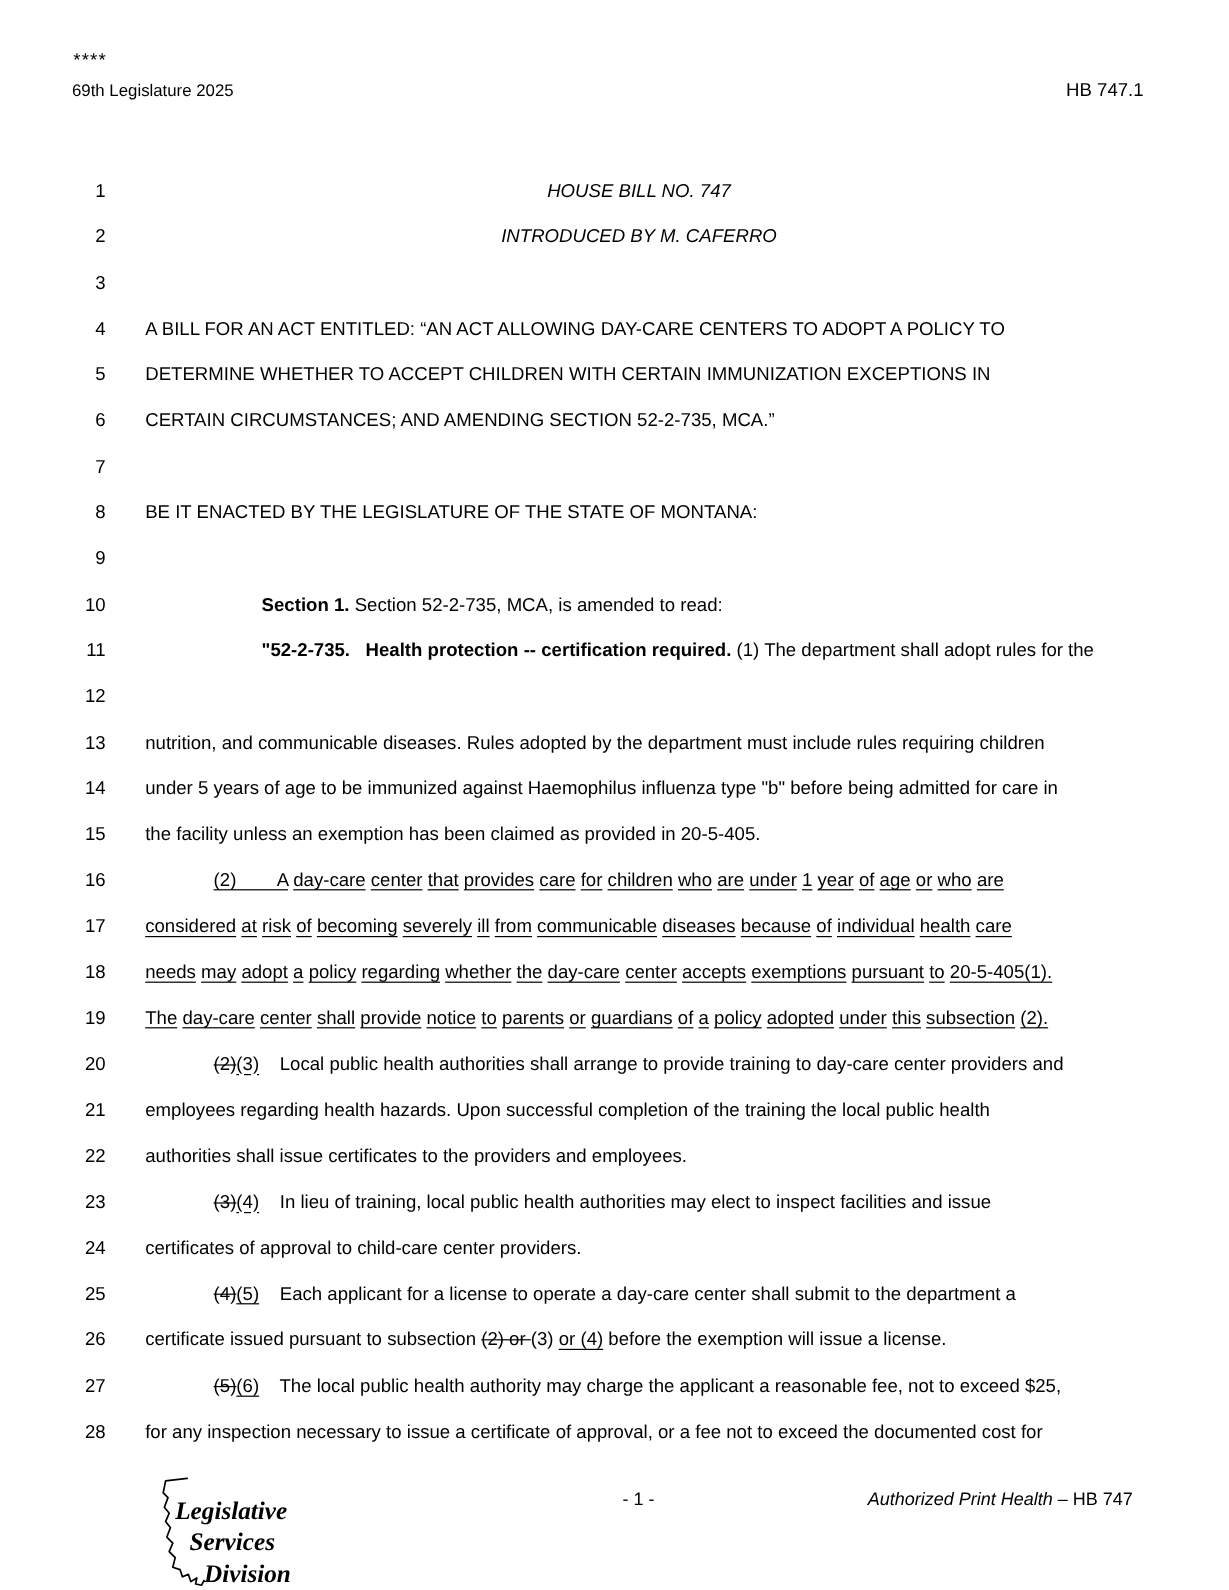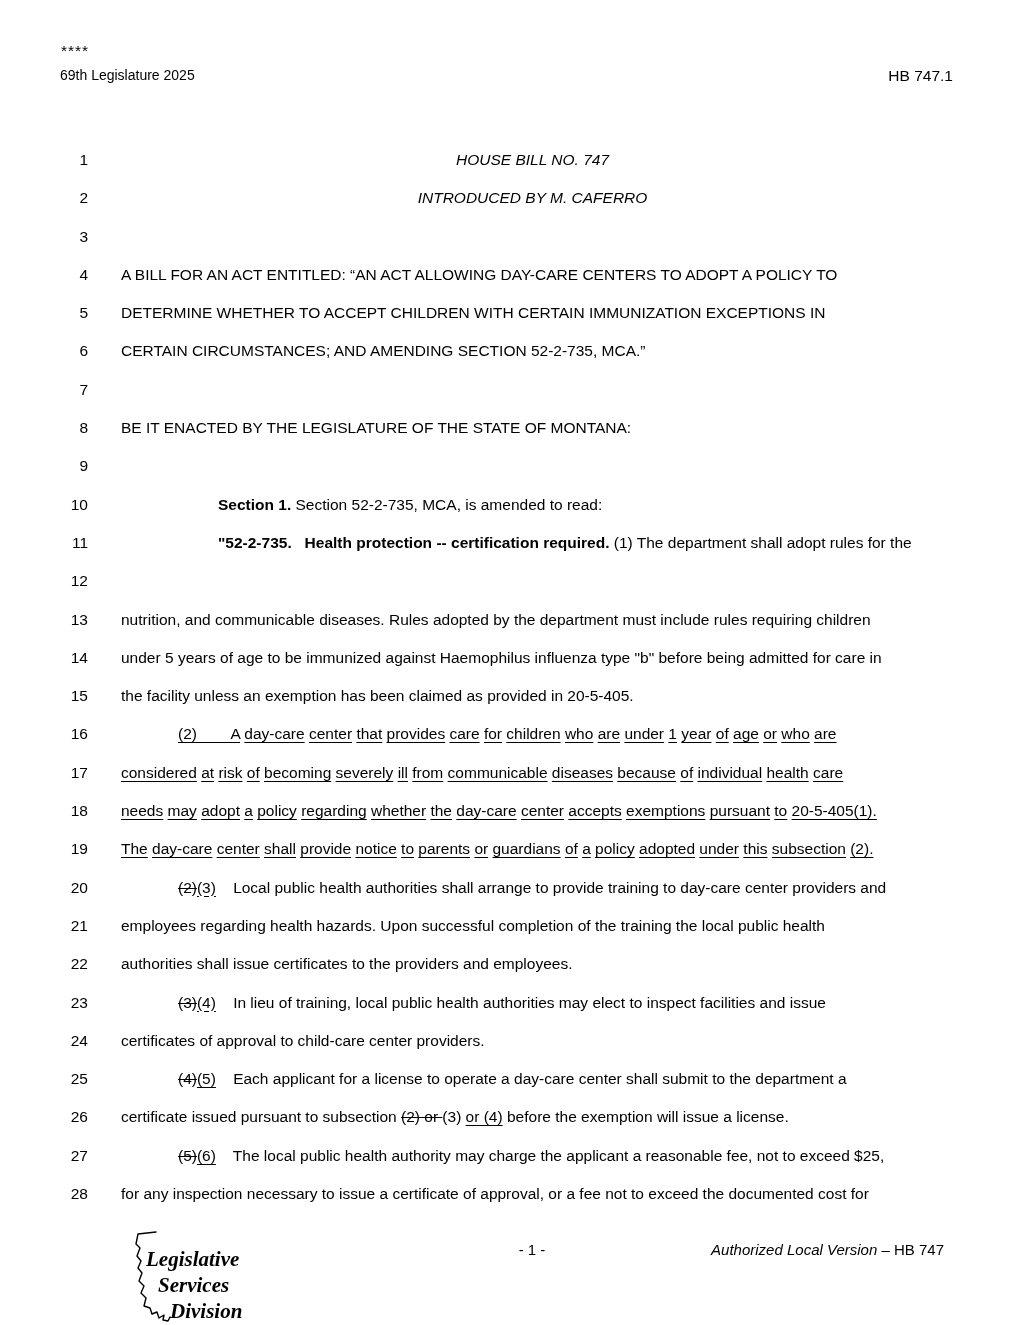--- a/index.html
+++ b/index.html
@@ -167,17 +167,17 @@
     <div class="logo-text">
       <div class="l1">Legislative</div>
       <div class="l2">Services</div>
       <div class="l3">Division</div>
     </div>
   </div>
 
   <div class="page-num">- 1 -</div>
 
   <div class="auth">
-    <span class="it">Authorized Local Version</span>
+    <span class="it">Authorized Print Health</span>
     <span> </span><span>– HB 747</span>
   </div>
 
 </div>
 
 </body></html>

